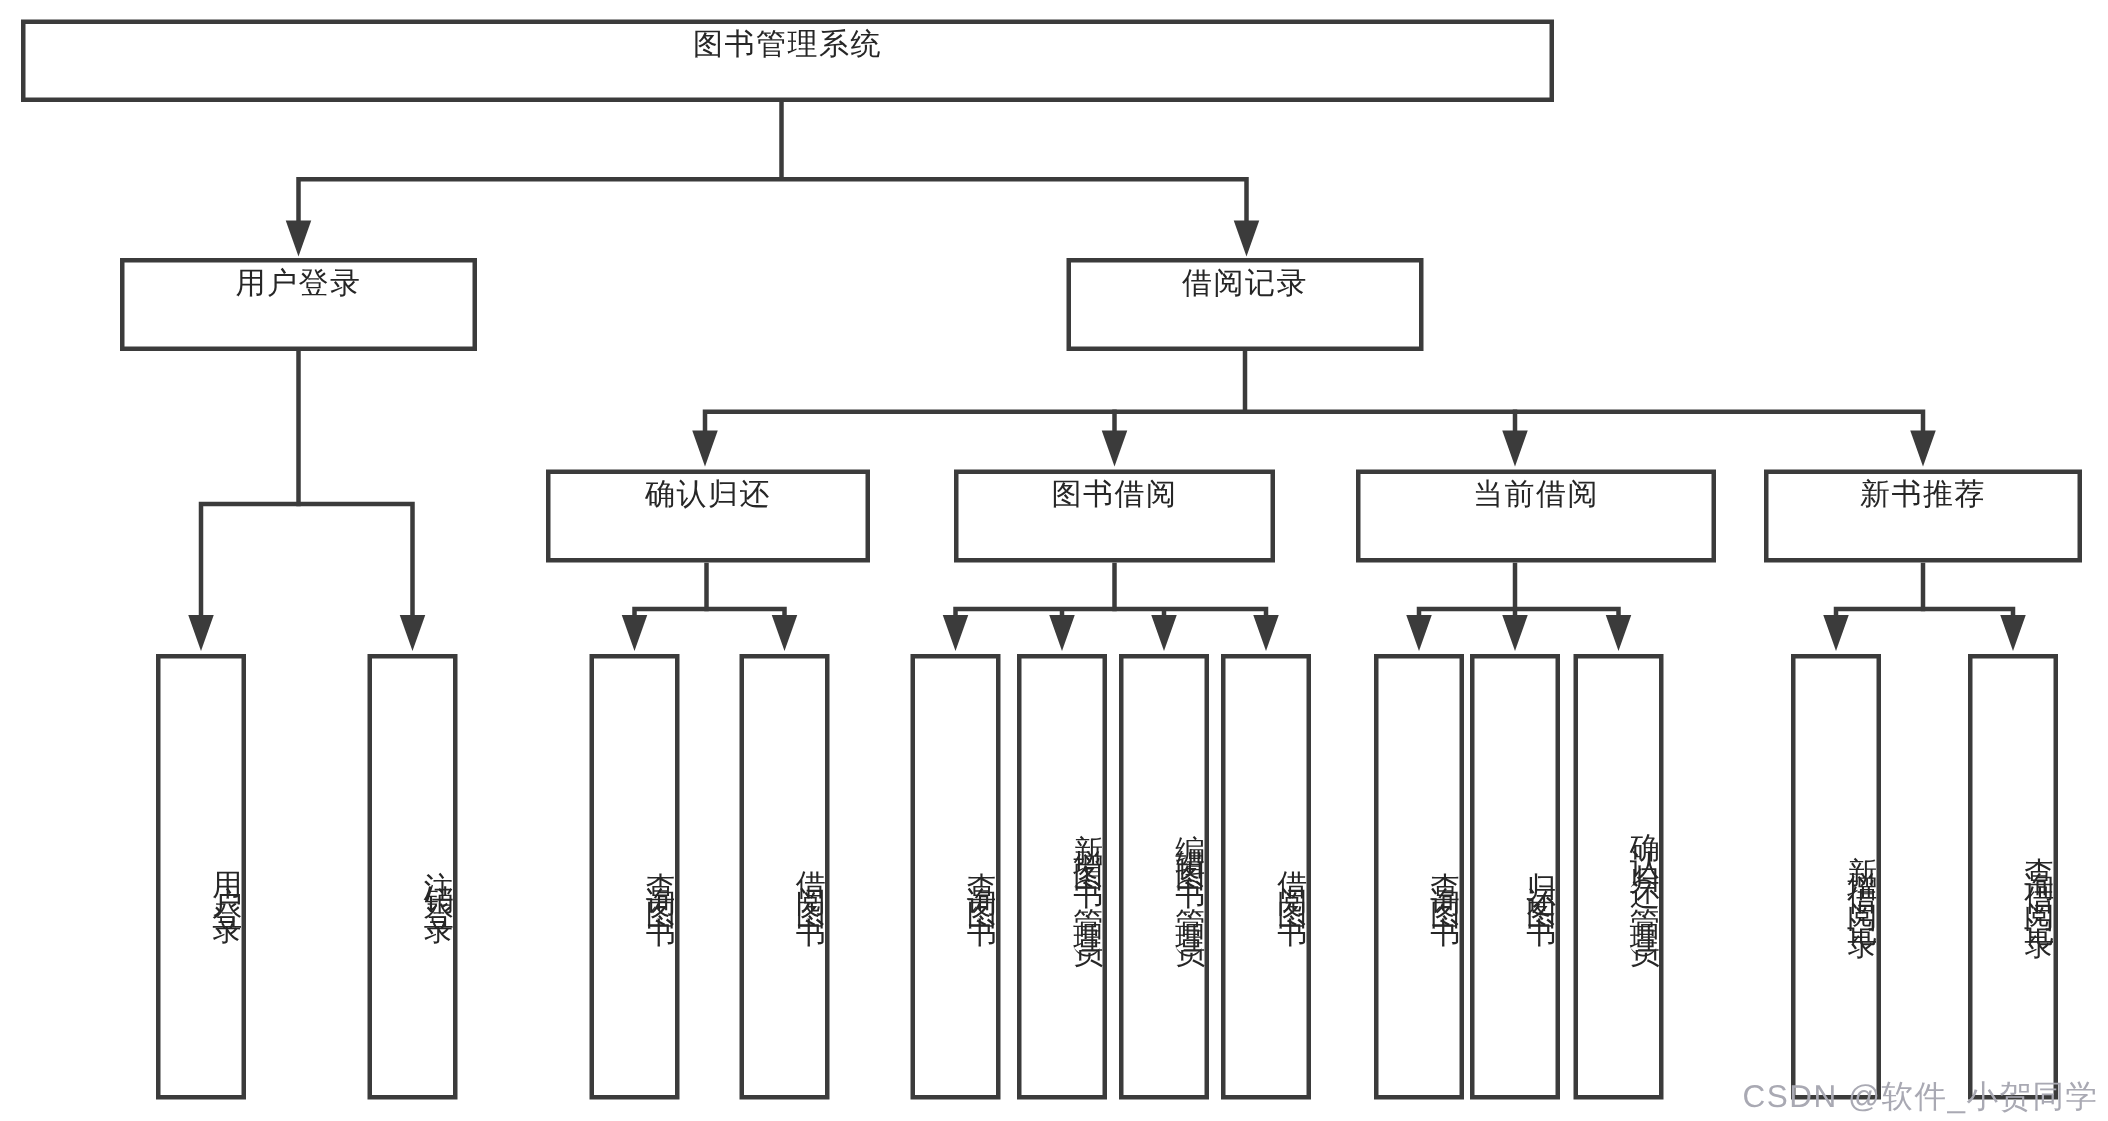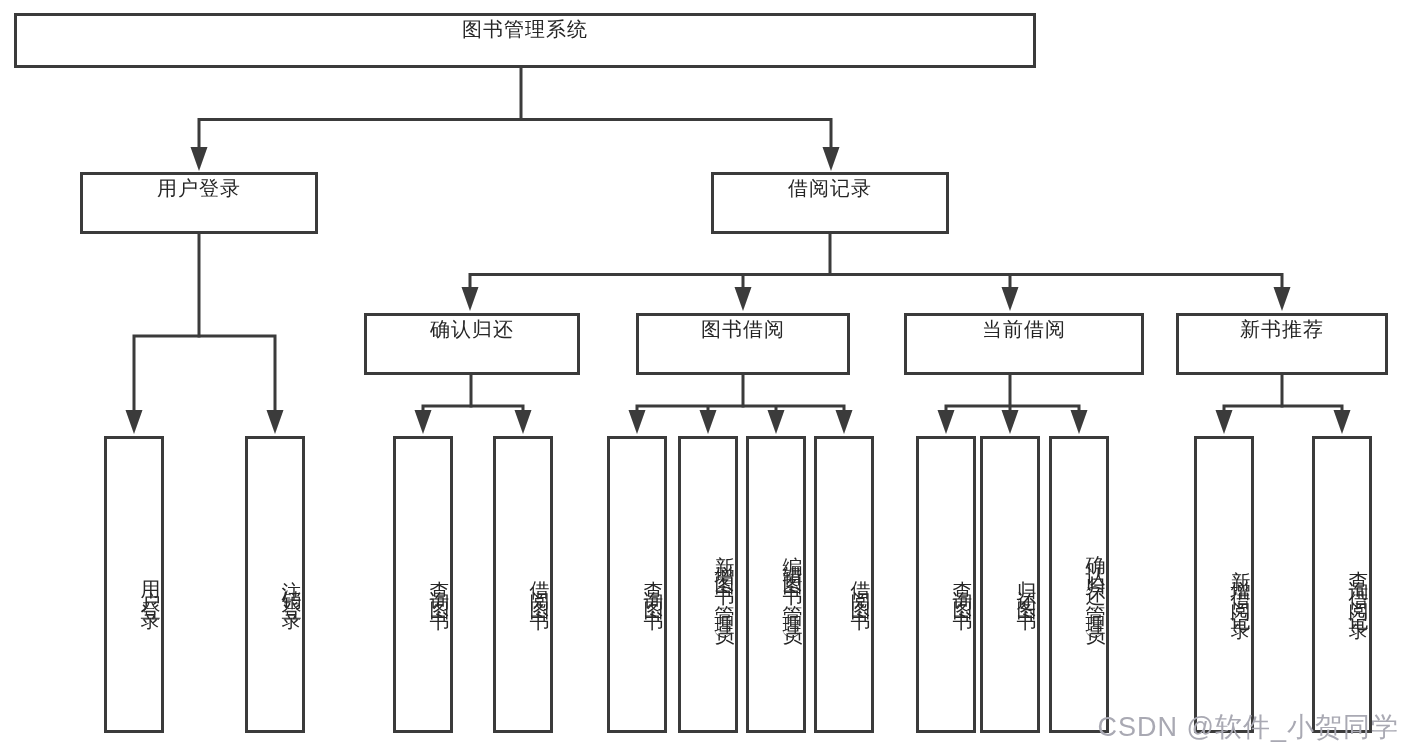--- a/index.html
+++ b/index.html
@@ -35,21 +35,21 @@
     writing-mode: vertical-rl;
     text-orientation: mixed;
     letter-spacing: 10px;
     line-height: 1;
     white-space: normal;
   }
   .watermark {
     position: absolute;
     right: 6px;
     bottom: 2px;
-    font-size: 27px;
+    font-size: 21px;
     letter-spacing: 1px;
     color: #a9a9b3;
     pointer-events: none;
   }
 </style>
 </head>
 <body>
 
 <div class="canvas">
 

